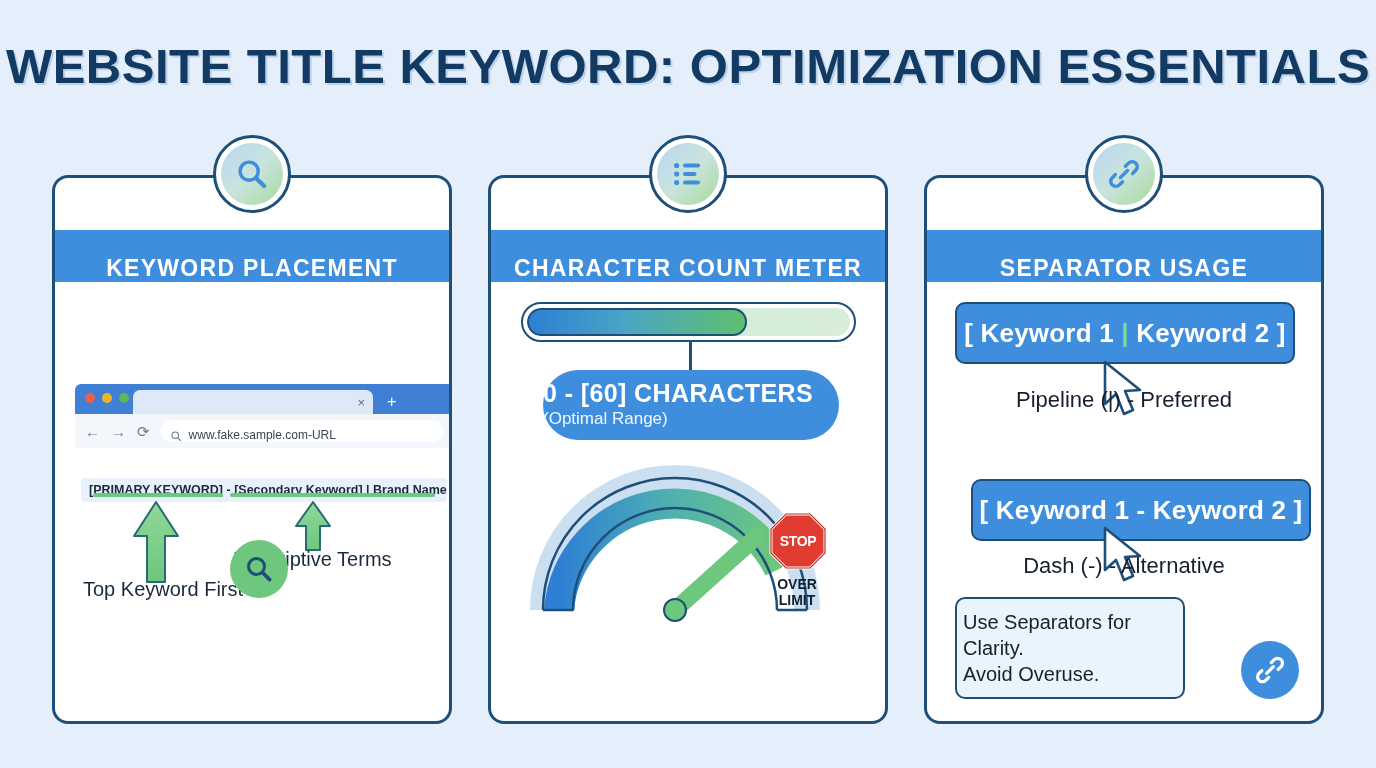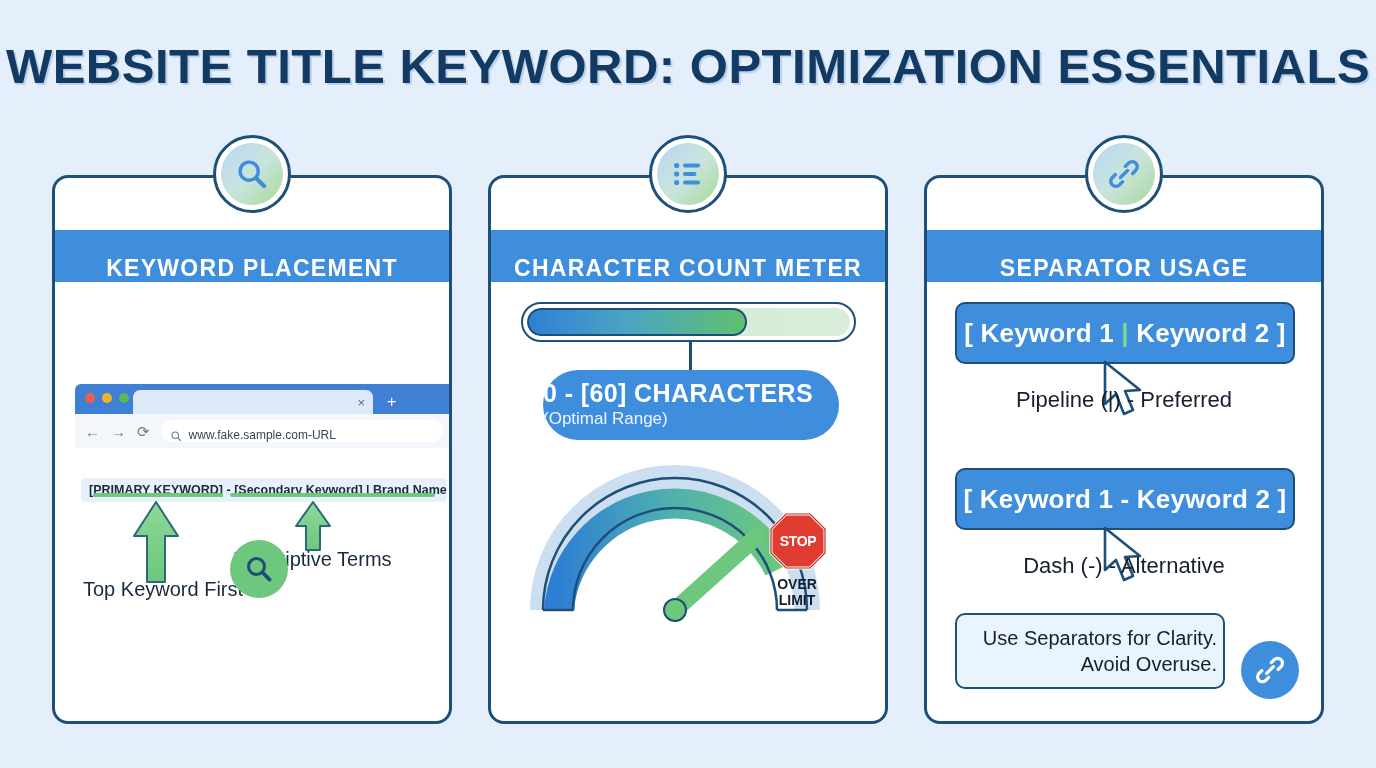--- a/index.html
+++ b/index.html
@@ -286,21 +286,21 @@
   .sep-pill {
     position: absolute;
     left: 28px;
     width: 340px; height: 62px;
     background: #3f8ddd;
     border: 2.5px solid #1d4f79;
     border-radius: 10px;
     display: flex; align-items: center; justify-content: center;
   }
   #sep-pill-1 { top: 28px; }
-  #sep-pill-2 { top: 194px; }
+  #sep-pill-2 { top: 205px; margin-left: 16px; }
   .sep-text {
     color: #ffffff;
     font-size: 26px;
     font-weight: bold;
     letter-spacing: 0.2px;
     white-space: nowrap;
   }
   .sep-text .pipe { color: #7ed98b; }
   .sep-caption {
     position: absolute;
@@ -310,27 +310,27 @@
     color: #16202c;
   }
   #sep-cap-1 { top: 113px; }
   #sep-cap-2 { top: 279px; }
   .cursor-arrow { position: absolute; }
   #cursor-1 { left: 172px; top: 86px; }
   #cursor-2 { left: 172px; top: 252px; }
 
   .clarity-box {
     position: absolute;
-    left: 28px; bottom: 32px;
-    width: 270px;
+    left: 28px; bottom: 22px;
+    width: 230px;
     background: #eaf4fc;
     border: 2.5px solid #1d4f79;
     border-radius: 10px;
     padding: 10px 6px;
-    text-align: right;
+    text-align: left;
   }
   .clarity-line {
     font-size: 20px;
     color: #16202c;
     line-height: 1.3;
   }
   .link-circle {
     position: absolute;
     right: 22px; bottom: 22px;
     width: 58px; height: 58px;

